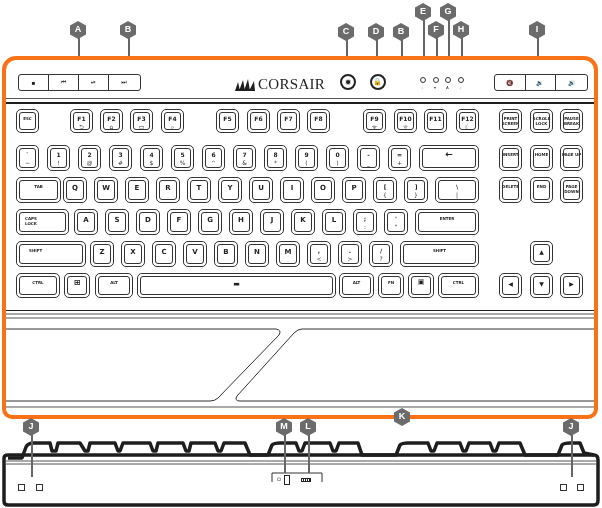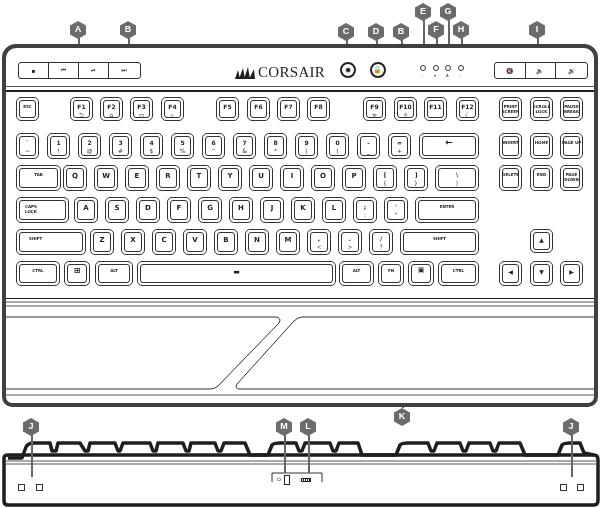--- a/index.html
+++ b/index.html
@@ -1,22 +1,22 @@
 <!DOCTYPE html>
 <html><head>
 <meta charset="utf-8">
 <style>
   * { box-sizing: border-box; margin: 0; padding: 0; }
   html, body { width: 602px; height: 508px; background: #ffffff; overflow: hidden; }
   body { position: relative; font-family: "Liberation Sans", sans-serif; color: #222; }
 
   
   .chassis {
-    position: absolute; left: 2px; top: 44px; width: 596px; height: 363px;
-    border: 4px solid #404040; border-radius: 14px 14px 10px 10px; background: #fff;
+    position: absolute; left: 2px; top: 56px; width: 596px; height: 363px;
+    border: 4px solid #f97316; border-radius: 14px 14px 10px 10px; background: #fff;
   }
   .topbar-line { position: absolute; left: 0; right: 0; height: 2px; background: #1e1e1e; }
   .thin-line { position: absolute; left: 0; right: 0; height: 1px; background: #555; }
 
   
   .media-strip { position: absolute; display: flex; border: 1px solid #333; border-radius: 3px; height: 17px; background:#fff; }
   .media-btn { display: flex; align-items: center; justify-content: center; border-right: 1px solid #333; font-size: 6px; color: #222; width: 30px; height: 100%; cursor: pointer; }
   .media-btn:last-child { border-right: none; }
 
   .logo { position: absolute; left: 228px; top: 16px; display: flex; align-items: center; gap: 2px; }

